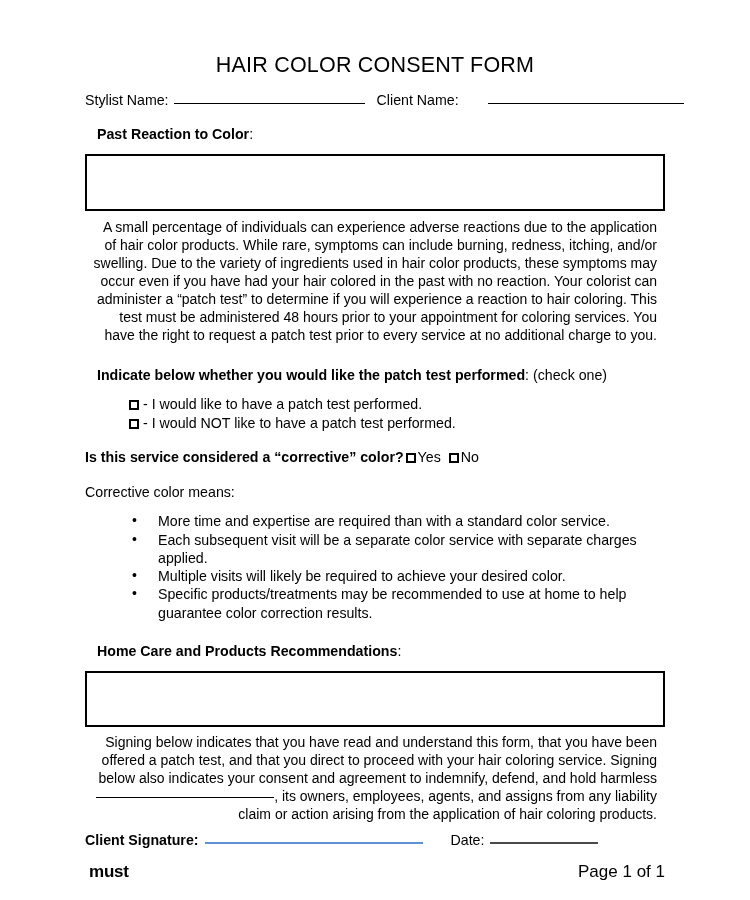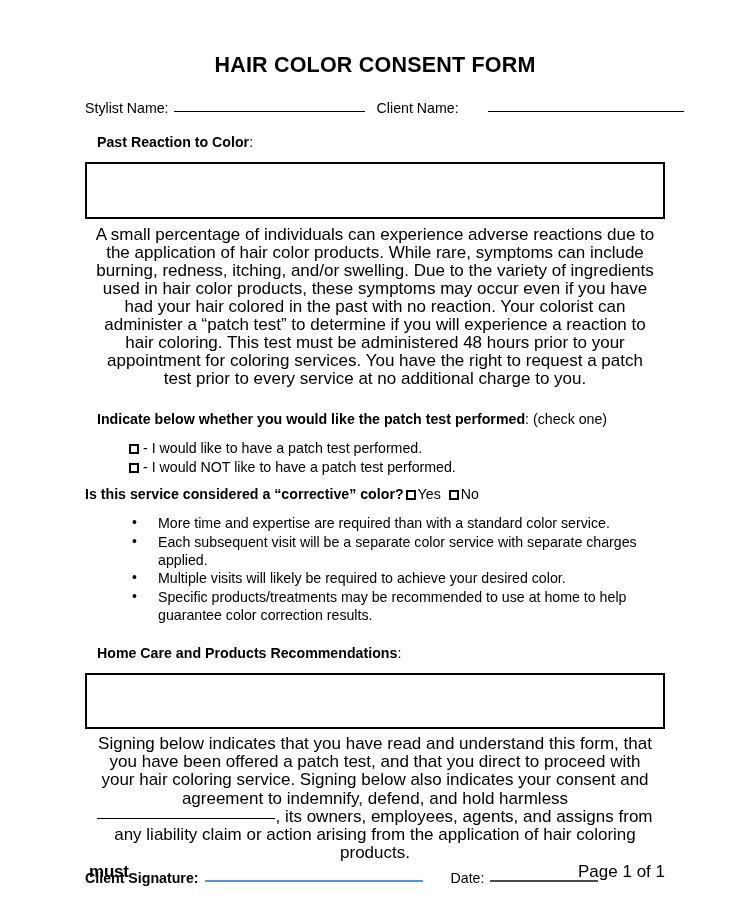--- a/index.html
+++ b/index.html
@@ -19,33 +19,33 @@
     width: 750px;
     height: 900px;
     box-sizing: border-box;
     padding: 0 85px;
   }
 
   
   .doc-title {
     text-align: center;
     font-size: 21.5px;
-    font-weight: bold;
+    font-weight: normal;
     letter-spacing: 0.2px;
     margin: 0;
     padding-top: 54px;
     line-height: 1.1;
   }
 
   
   .name-row {
     display: flex;
     align-items: flex-start;
     font-size: 14.2px;
-    margin-top: 22px;
+    margin-top: 14px;
     white-space: nowrap;
   }
   .name-field { display: flex; align-items: baseline; }
   .name-label { font-size: 14.2px; }
   .rule {
     display: inline-block;
     border-bottom: 1.6px solid #000;
     height: 0;
     margin-left: 5px;
     position: relative;
@@ -67,24 +67,24 @@
   .entry-box {
     border: 2px solid #000;
     background: #fff;
     box-sizing: border-box;
   }
   #past-reaction-box { height: 57px; margin-top: 5px; }
   #home-care-box     { height: 56px; margin-top: 5px; }
 
   
   .body-par {
-    font-size: 17px;
+    font-size: 14px;
     line-height: 18.1px;
     margin: 8px;
-    text-align: center;
+    text-align: right;
   }
   #intro-paragraph { margin-top: 7px; }
   #signing-paragraph { margin-top: 6px; }
 
   .inline-rule {
     display: inline-block;
     width: 178px;
     border-bottom: 1.6px solid #000;
     height: 0;
     position: relative;
@@ -106,21 +106,21 @@
     font-size: 14.2px;
     line-height: 19px;
     white-space: nowrap;
   }
   .patch-line .opt-text { margin-left: 4px; }
 
   #patch-heading { margin-top: 23px; }
 
   
   #corrective-question {
-    margin-top: 9px;
+    margin-top: 16px;
     font-size: 14.2px;
     font-weight: bold;
     white-space: nowrap;
   }
   #corrective-question .yn {
     font-weight: normal;
     margin-left: 2px;
     margin-right: 8px;
   }
   #corrective-question .cb-inline { margin-left: 2px; }
@@ -237,20 +237,21 @@
     </div>
     <div class="patch-line">
       <span class="cbox"></span><span class="opt-text">- I would NOT like to have a patch test performed.</span>
     </div>
   </div>
 
   <div id="corrective-question">
     <span>Is this service considered a “corrective” color?</span><span class="cbox cb-inline"></span><span class="yn">Yes</span><span class="cbox"></span><span class="yn">No</span>
   </div>
 
+  <div id="corrective-means">Corrective color means:</div>
 
   <ul class="bullets">
     <li>More time and expertise are required than with a standard color service.</li>
     <li>Each subsequent visit will be a separate color service with separate charges applied.</li>
     <li>Multiple visits will likely be required to achieve your desired color.</li>
     <li>Specific products/treatments may be recommended to use at home to help guarantee color correction results.</li>
   </ul>
 
   <div class="heading" id="home-care-heading">
     <span>Home Care and Products Recommendations</span><span class="thin">:</span>

